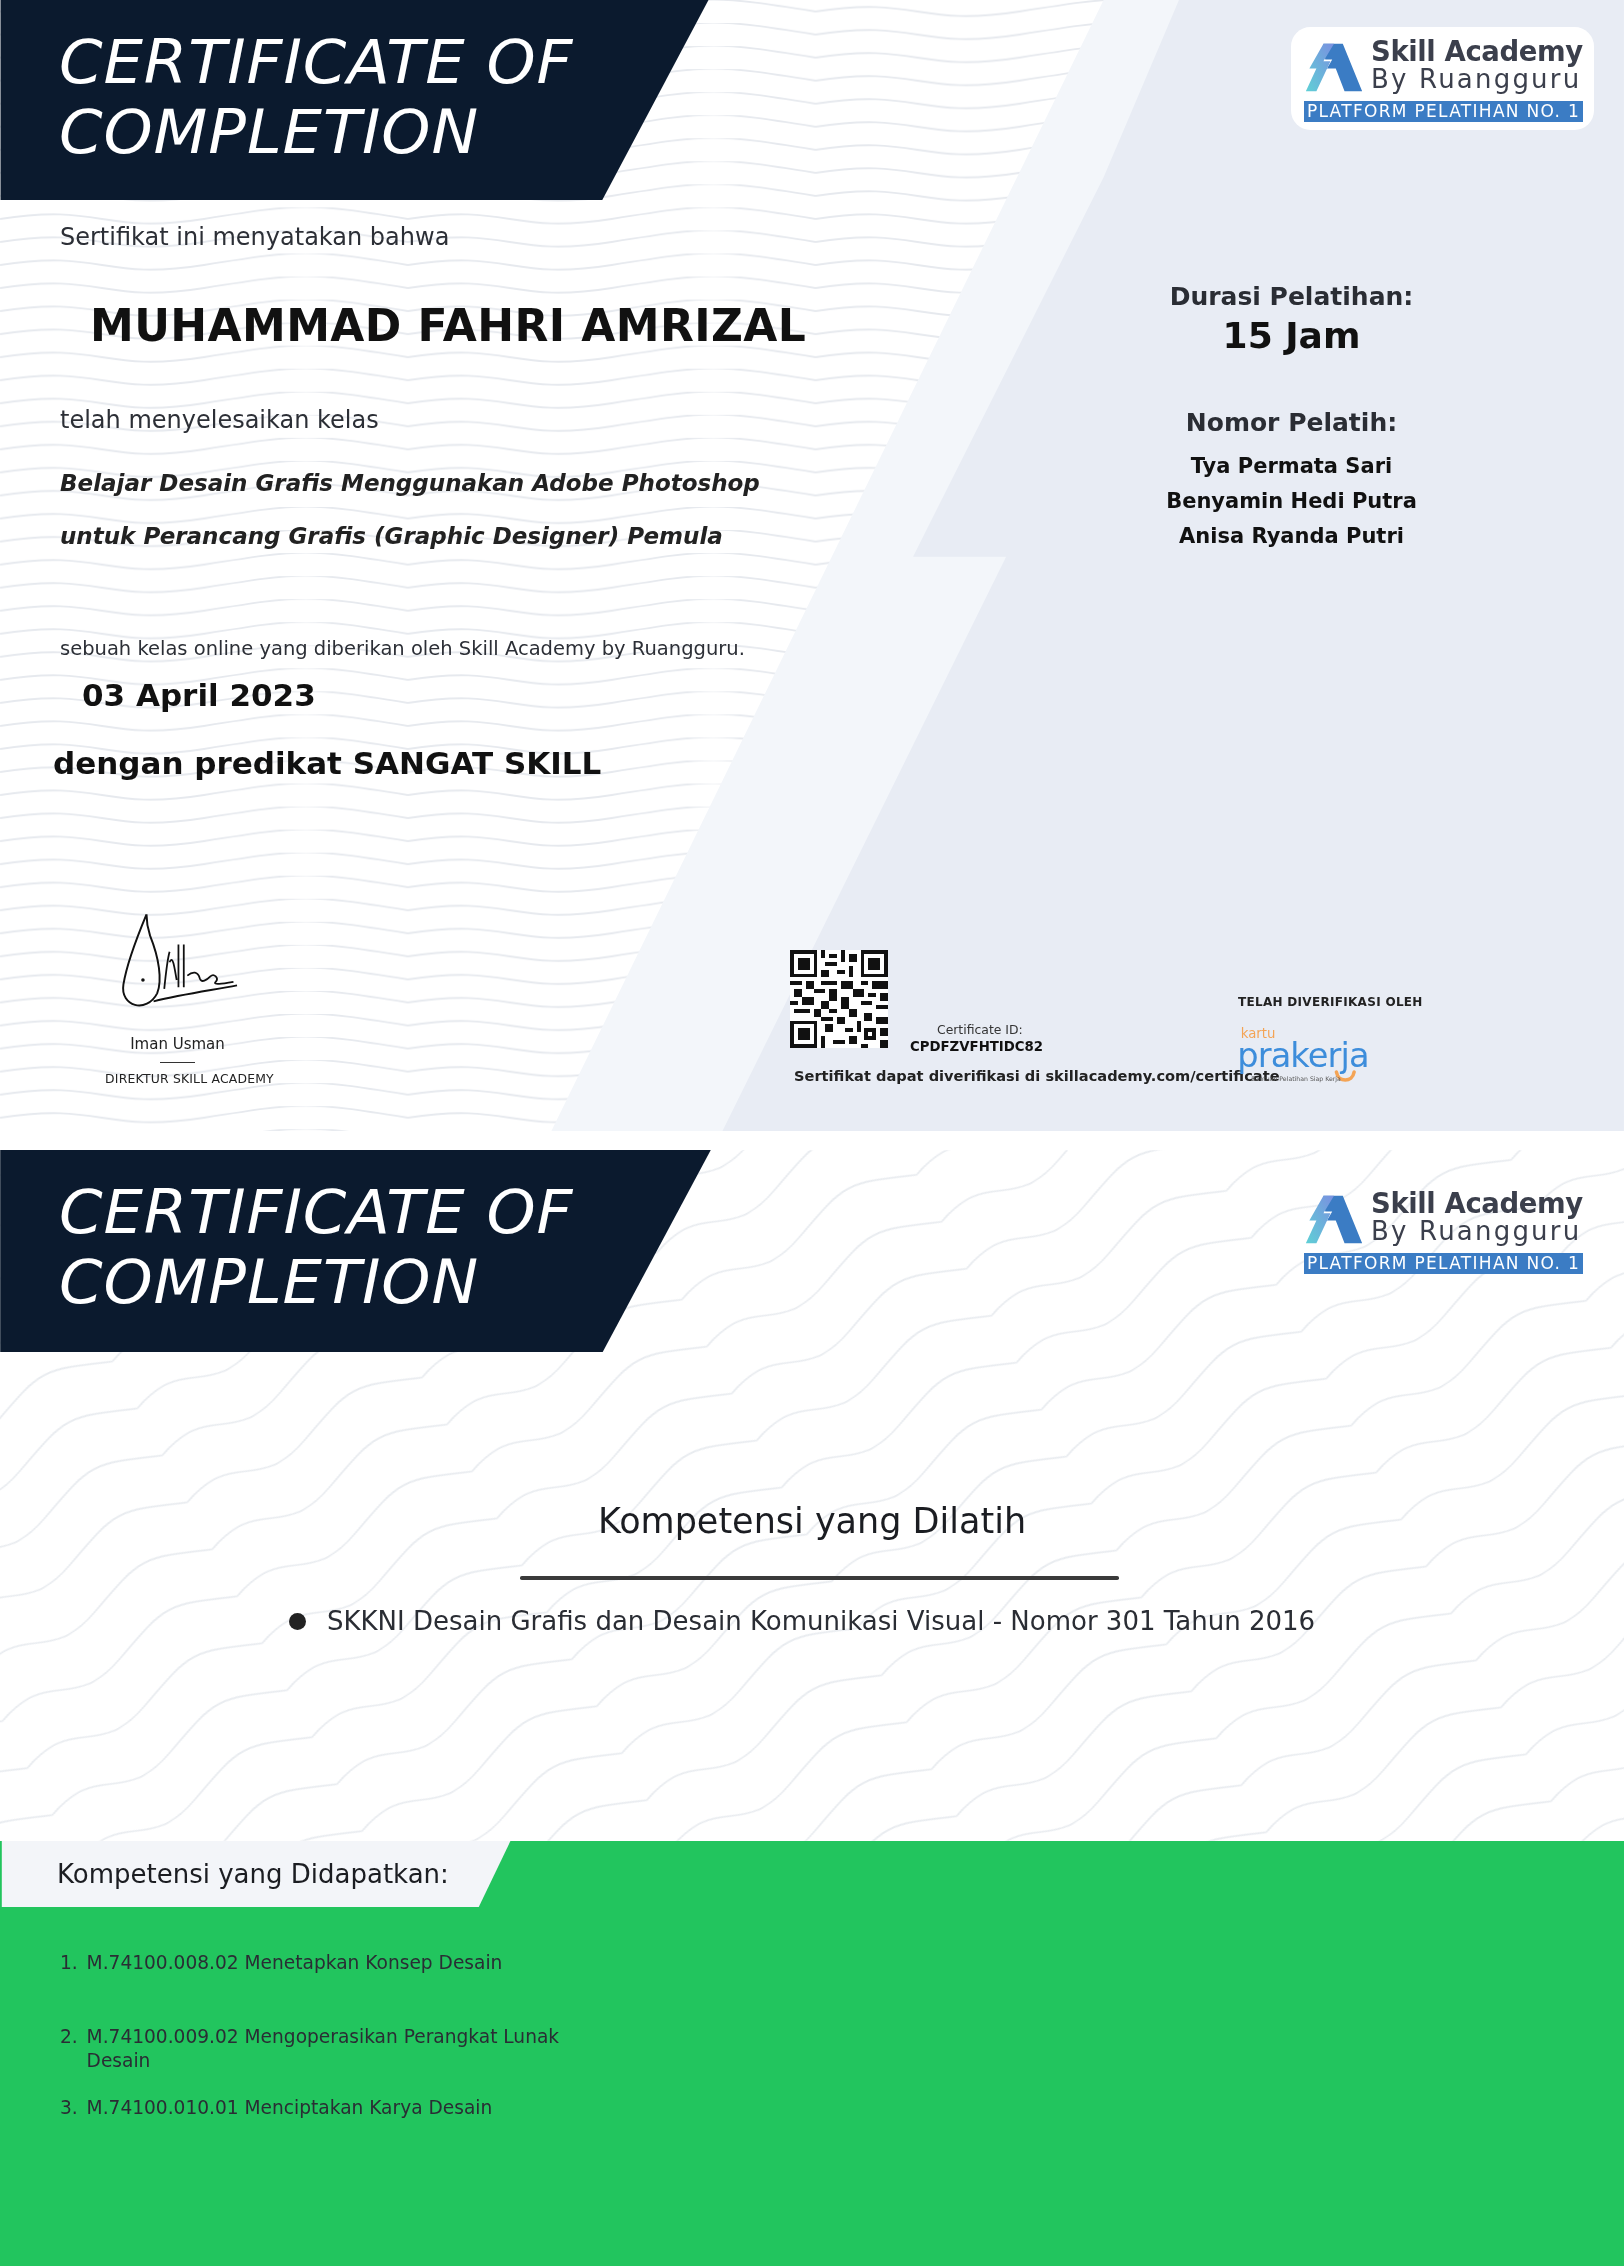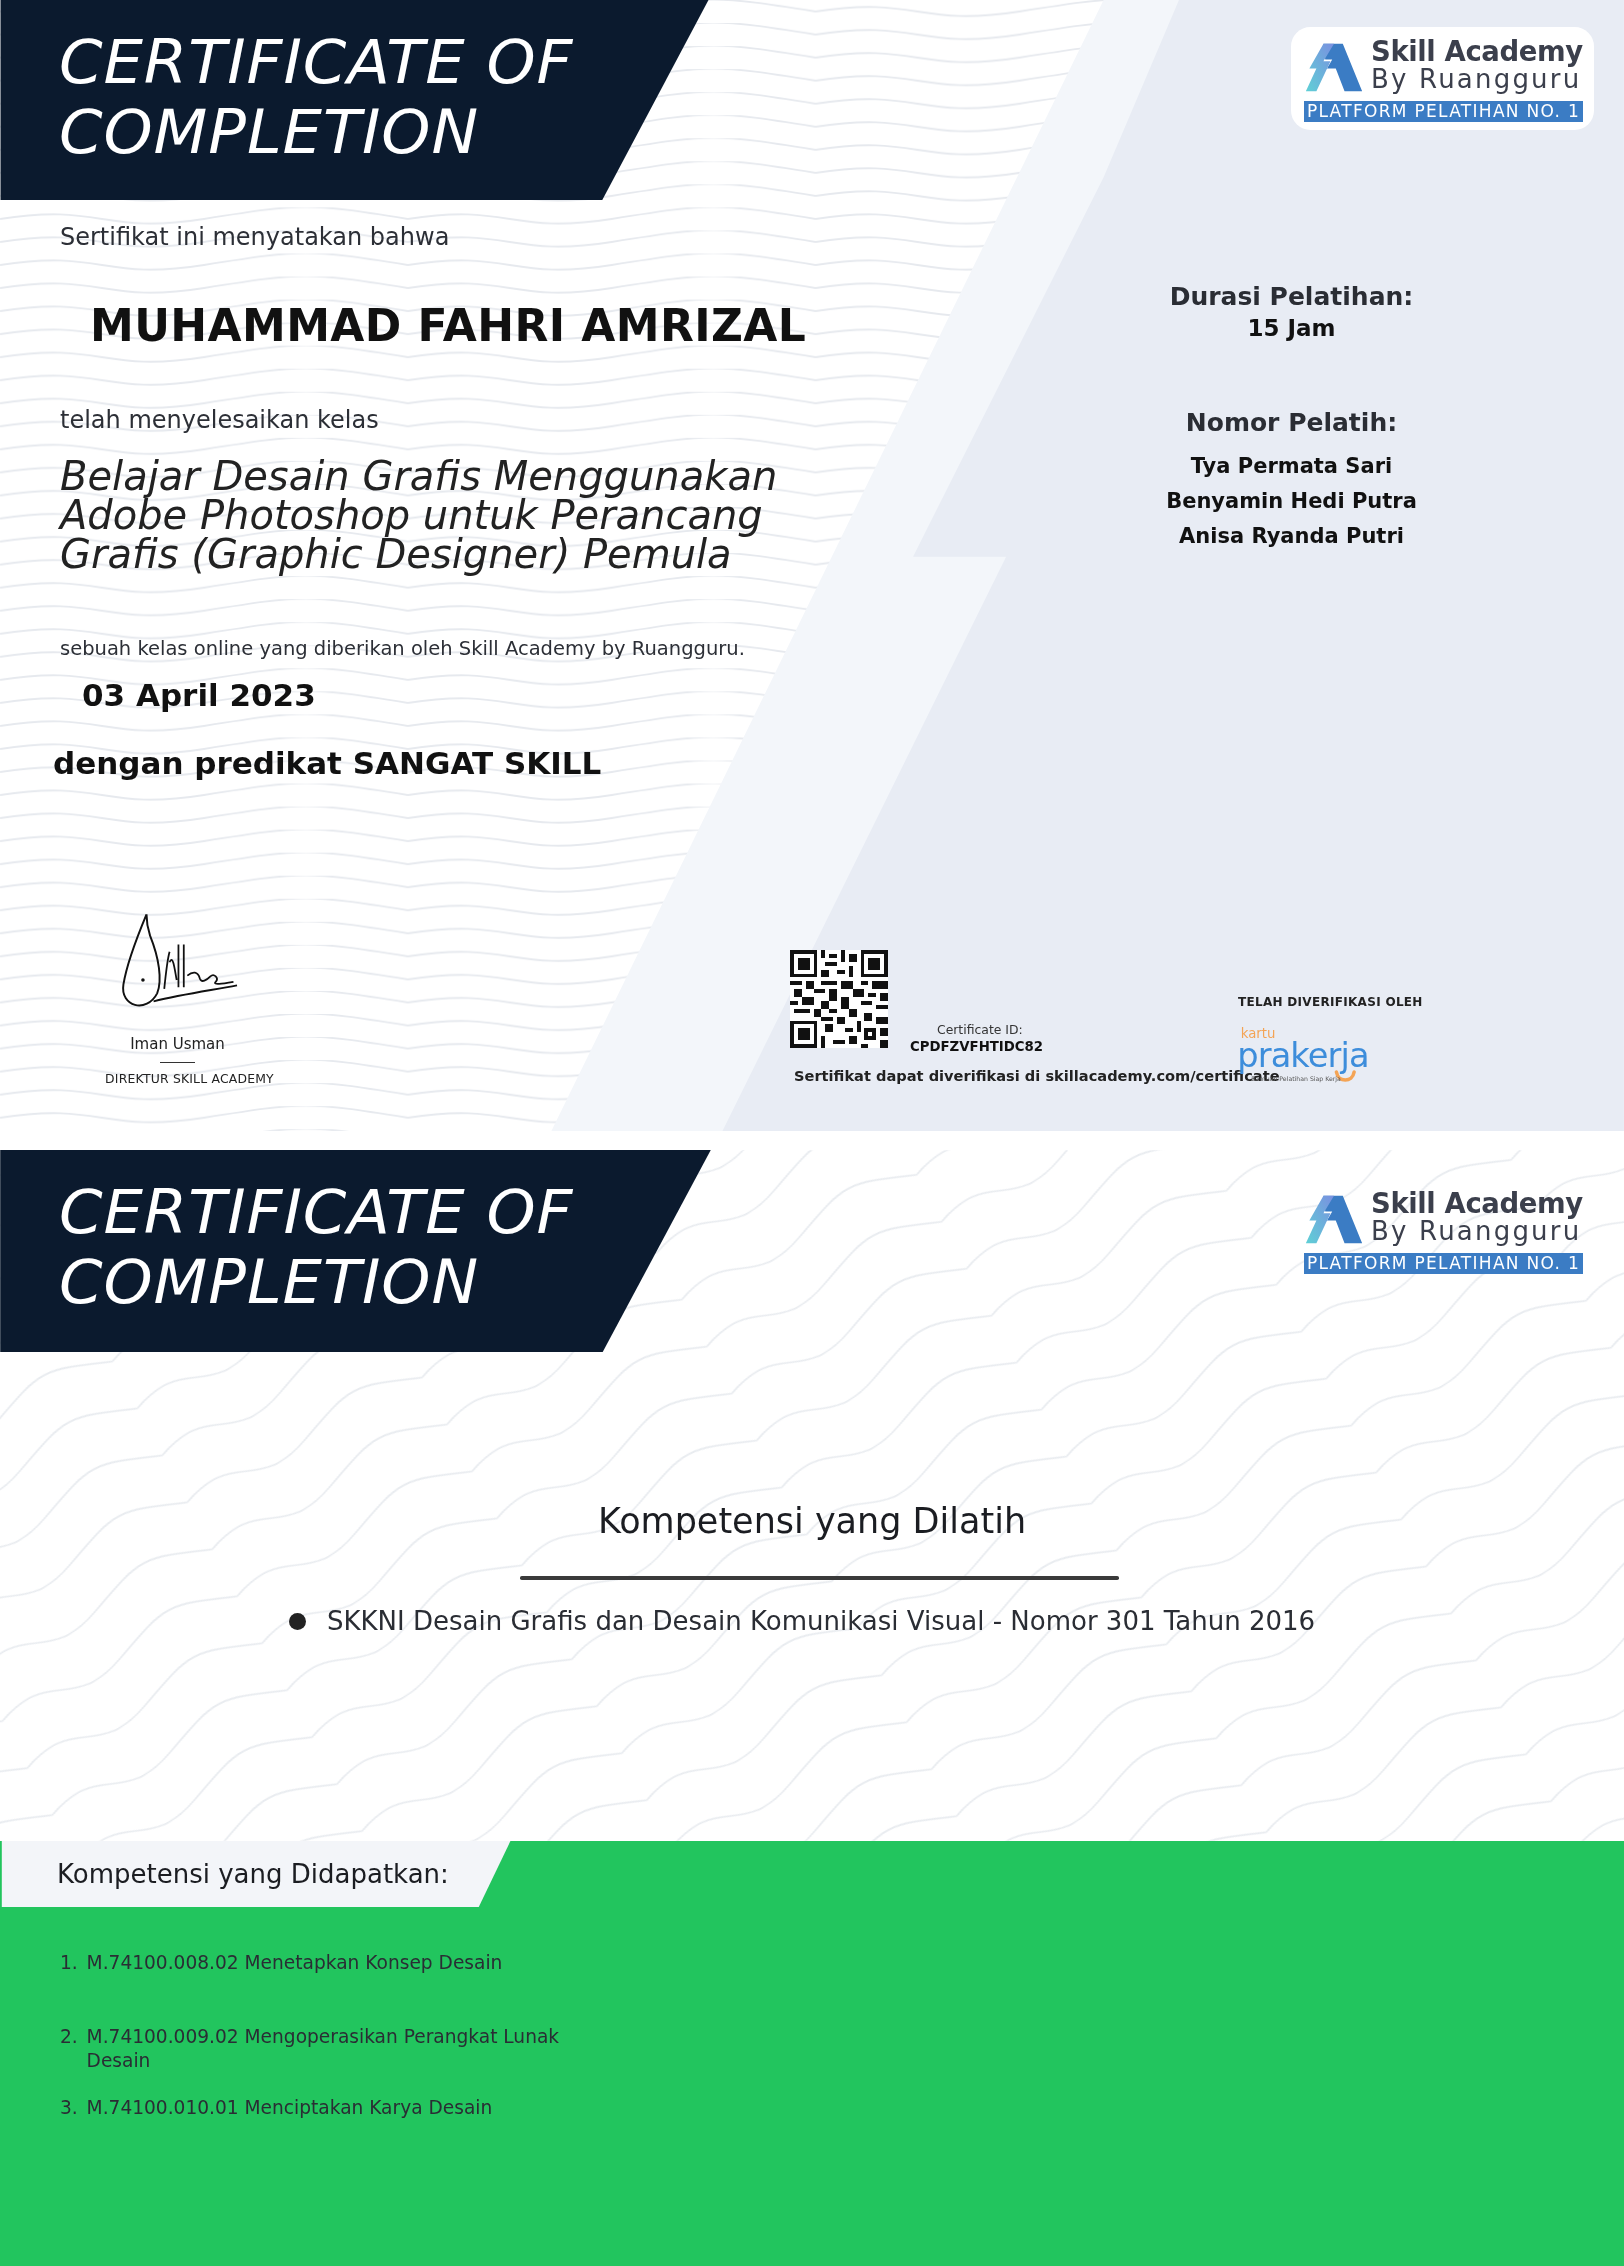--- a/index.html
+++ b/index.html
@@ -27,28 +27,28 @@
   .logo { position: absolute; width: 279px; height: 89px; }
   .logo-mark { position: absolute; left: 0; top: 7px; width: 60px; height: 51px; }
   .logo-name { position: absolute; left: 67px; top: 0; font-family: "DejaVu Sans", sans-serif; font-weight: bold; font-size: 27.5px; color: #3b3f4c; white-space: nowrap; letter-spacing: -0.4px; }
   .logo-sub { position: absolute; left: 67px; top: 29px; font-family: "DejaVu Sans", sans-serif; font-size: 26px; color: #3b3f4c; white-space: nowrap; letter-spacing: 2.2px; }
   .logo-tag { position: absolute; left: 0; top: 66px; width: 279px; height: 21px; background: #3b7cc4; color: #fff; font-family: "DejaVu Sans", sans-serif; font-size: 17px; line-height: 21px; text-align: center; letter-spacing: 1.3px; white-space: nowrap; }
 
   
   .t-statement { left: 60px; top: 223px; font-family: "DejaVu Sans", sans-serif; font-size: 24px; color: #2c2f36; }
   .t-name { left: 90px; top: 300px; font-family: "DejaVu Sans", sans-serif; font-weight: bold; font-size: 44px; color: #111; letter-spacing: 0.4px; white-space: nowrap; }
   .t-completed { left: 60px; top: 406px; font-family: "DejaVu Sans", sans-serif; font-size: 24px; color: #2c2f36; }
-  .t-course { left: 60px; top: 457px; width: 745px; font-family: "DejaVu Sans", sans-serif; font-style: italic; font-weight: 400; font-size: 40px; line-height: 39px; color: #222; }
+  .t-course { left: 60px; top: 457px; width: 745px; font-family: "DejaVu Sans", sans-serif; font-style: italic; font-weight: 700; font-size: 23px; line-height: 53px; color: #222; }
   .t-provider { left: 60px; top: 637px; font-family: "DejaVu Sans", sans-serif; font-size: 19.5px; color: #2c2f36; white-space: nowrap; }
   .t-date { left: 82px; top: 677px; font-family: "DejaVu Sans", sans-serif; font-weight: bold; font-size: 31px; color: #111; }
   .t-predicate { left: 53px; top: 745px; font-family: "DejaVu Sans", sans-serif; font-weight: bold; font-size: 31px; color: #111; white-space: nowrap; }
 
   .side-block { position: absolute; left: 1114px; width: 355px; text-align: center; font-family: "DejaVu Sans", sans-serif; font-weight: bold; }
   .s-dur-label { top: 282px; font-size: 25px; color: #2a2d34; }
-  .s-dur-value { top: 315px; font-size: 23px; color: #111; }
+  .s-dur-value { top: 315px; font-size: 36px; color: #111; }
   .s-trainer-label { top: 408px; font-size: 25px; color: #2a2d34; }
   .s-trainer-list { top: 449px; font-size: 21px; line-height: 35px; color: #111; }
 
   
   .sig { left: 111px; top: 909px; width: 142px; height: 111px; }
   .sig-name { left: 89px; top: 1035px; width: 177px; text-align: center; font-family: "DejaVu Sans", sans-serif; font-size: 15px; color: #222; }
   .sig-line { left: 160px; top: 1062px; width: 35px; height: 0.9px; background: #333; }
   .sig-title { left: 83px; top: 1071px; width: 213px; text-align: center; font-family: "DejaVu Sans", sans-serif; font-size: 12.4px; color: #222; letter-spacing: 0.2px; }
 
   

